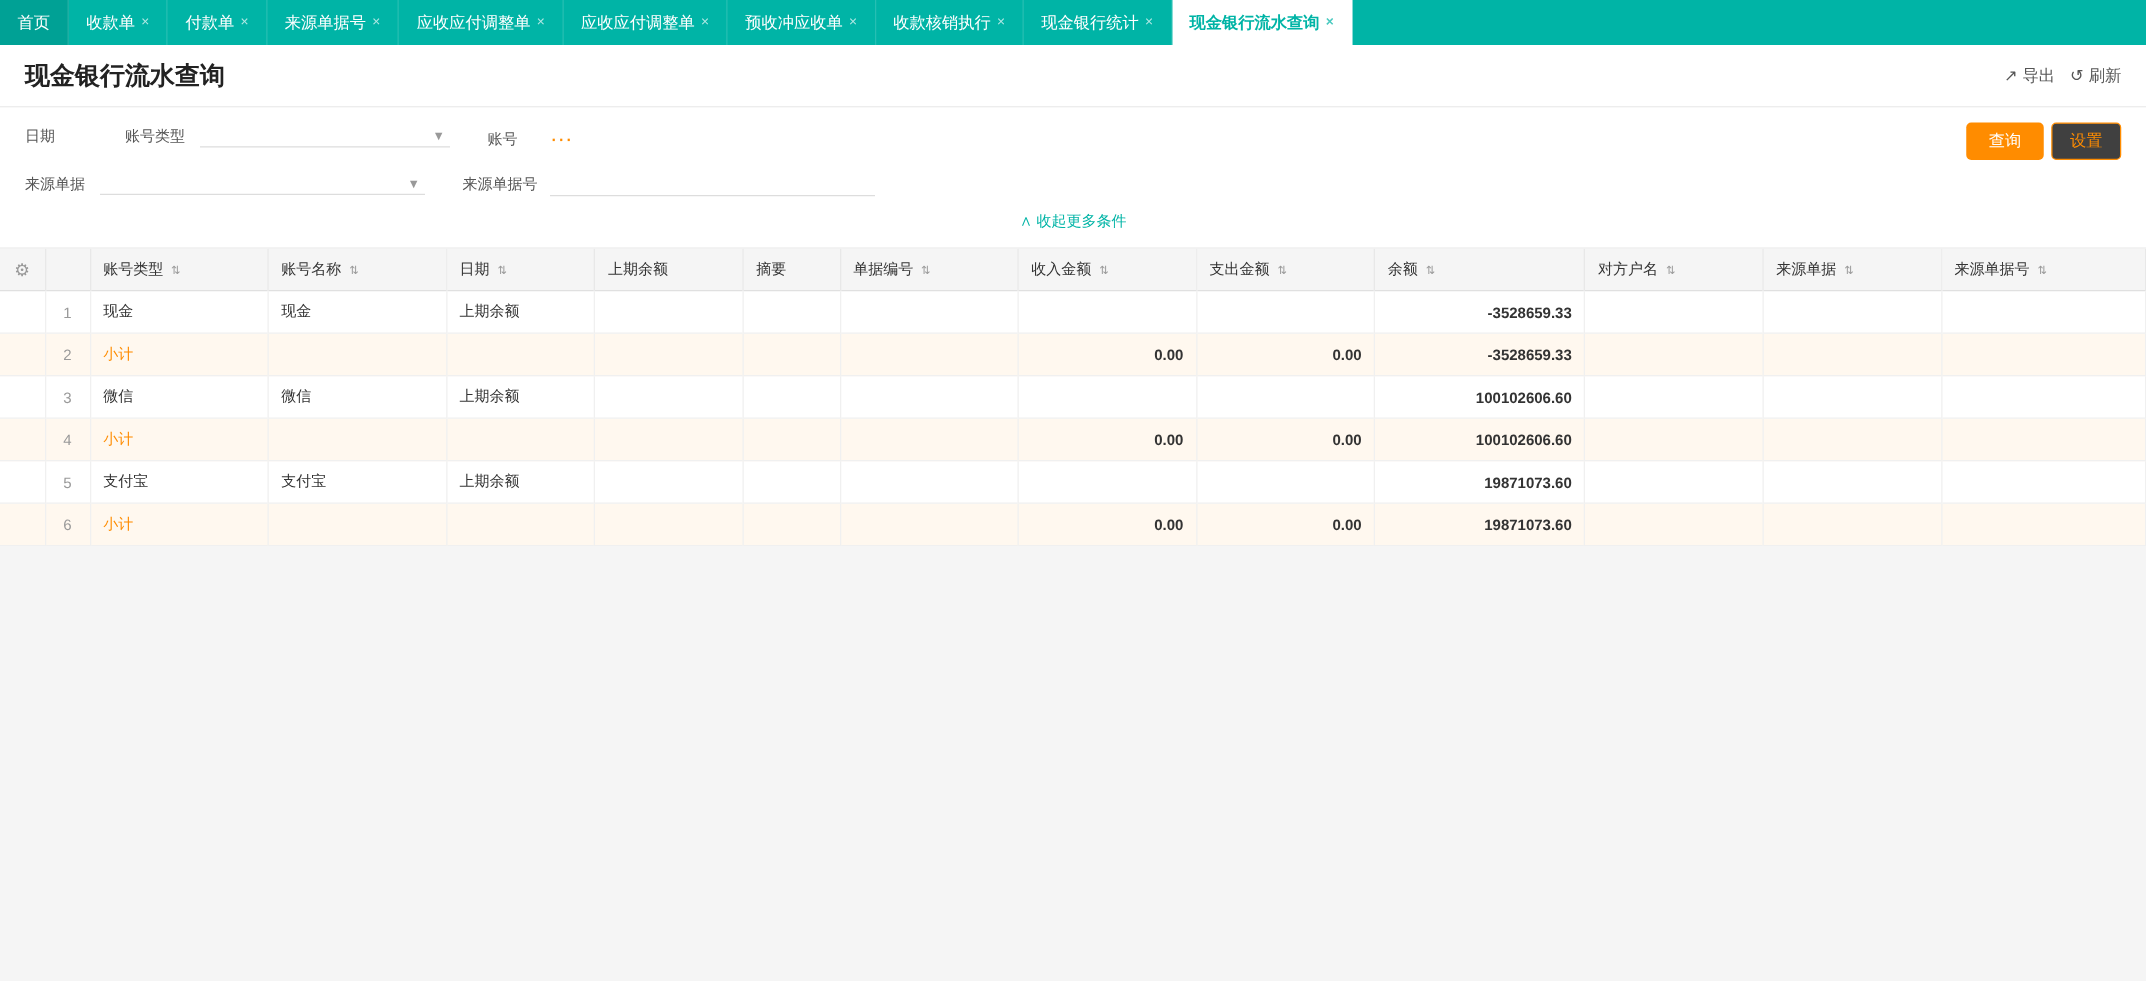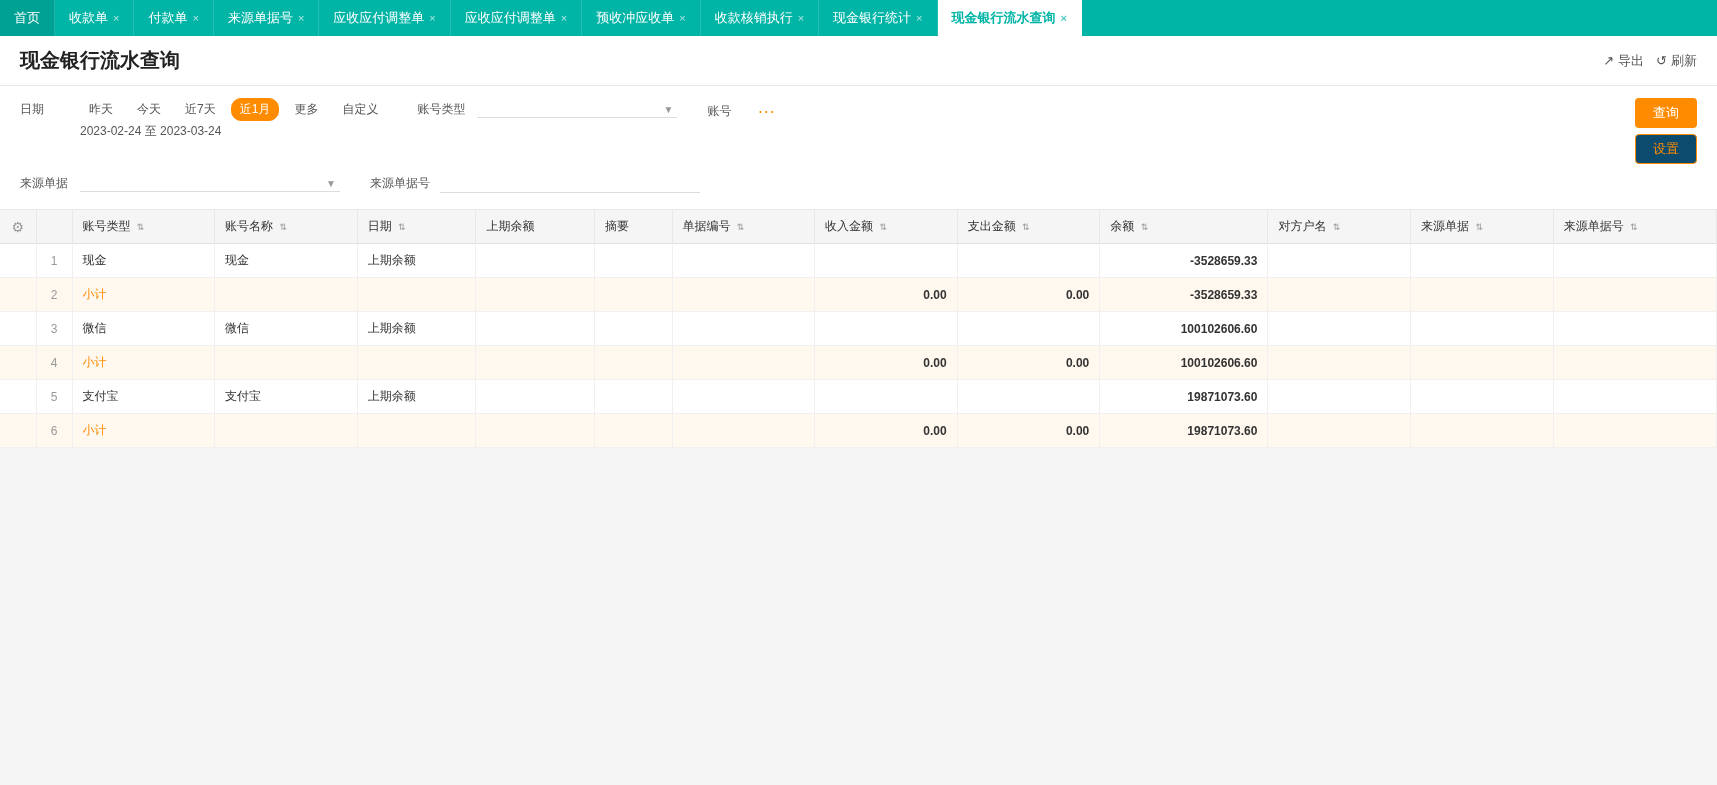--- a/index.html
+++ b/index.html
@@ -130,21 +130,21 @@
     .query-btn {
       background: #ff8c00;
       color: #fff;
       border: none;
       padding: 6px 18px;
       border-radius: 4px;
       cursor: pointer;
       font-size: 13px;
     }
     .settings-btn {
-      background: #0c4a6e;
+      background: #404040;
       color: #ff8c00;
       border: 1px solid #ff8c00;
       padding: 5px 14px;
       border-radius: 4px;
       cursor: pointer;
       font-size: 13px;
     }
     .dots-btn {
       color: #ff8c00;
       font-size: 18px;
@@ -280,66 +280,59 @@
     </div>
   </div>
 </div>
 
 <div class="filter-area">
 
   <div style="display:flex; align-items:flex-start; gap:30px; margin-bottom:10px;">
 
     <div style="display:flex; align-items:flex-start; gap:10px;">
       <span class="filter-label" style="margin-top:3px;">日期</span>
-      <div>
-        <div class="date-options">
-          <span class="date-btn">昨天</span>
-          <span class="date-btn">今天</span>
-          <span class="date-btn">近7天</span>
-          <span class="date-btn active">近1月</span>
-          <span class="date-btn">更多</span>
-          <span class="date-btn">自定义</span>
-        </div>
-        <div class="date-range">2023-02-24 至 2023-03-24</div>
-      </div>
     </div>
 
     <div style="display:flex; align-items:center; gap:10px; margin-top:3px;">
       <span class="filter-label">账号类型</span>
       <div class="filter-select" style="min-width:200px;">
         <span class="filter-select-text"></span>
         <span class="filter-select-arrow">▼</span>
       </div>
     </div>
 
     <div style="display:flex; align-items:center; gap:0; margin-top:3px;">
       <span class="filter-label">账号</span>
       <span class="dots-btn">···</span>
     </div>
 
-    <div style="display:flex; flex-direction:column; gap:6px; margin-left:auto; margin-top:0;">
+    <div style="display:flex; gap:6px; margin-left:auto; margin-top:0;">
       <button class="query-btn">查询</button>
       <button class="settings-btn">设置</button>
     </div>
   </div>
 
   <div style="display:flex; align-items:center; gap:30px; margin-bottom:8px;">
     <div style="display:flex; align-items:center; gap:10px;">
       <span class="filter-label">来源单据</span>
       <div class="filter-select" style="min-width:260px;">
         <span class="filter-select-text"></span>
         <span class="filter-select-arrow">▼</span>
       </div>
     </div>
     <div style="display:flex; align-items:center; gap:10px;">
       <span class="filter-label">来源单据号</span>
       <input class="filter-input" style="min-width: 260px;">
     </div>
   </div>
 
+  <div class="collapse-row">
+    <span>∧</span>
+    <span>收起更多条件</span>
+  </div>
 </div>
 
 <div class="table-container">
   <table>
     <thead>
       <tr>
         <th class="gear-col">
           <span class="gear-icon">⚙</span>
         </th>
         <th style="width:36px;"></th>

